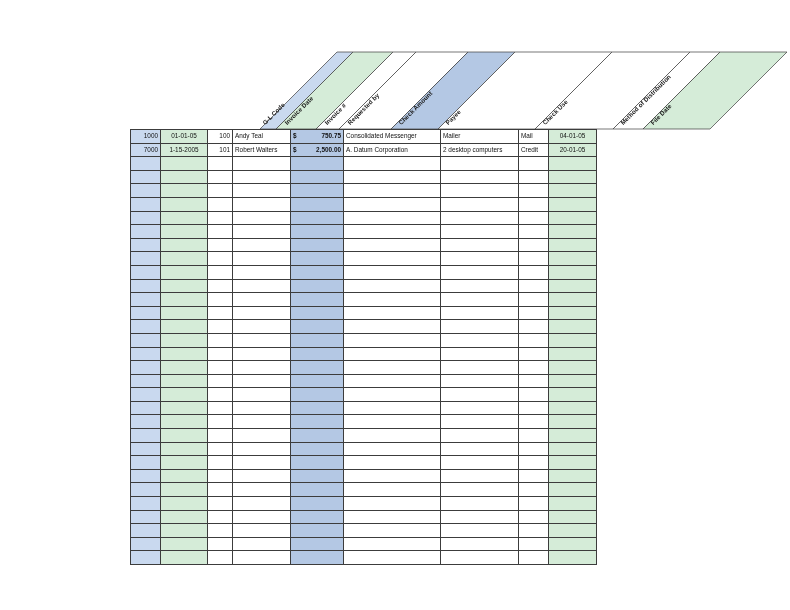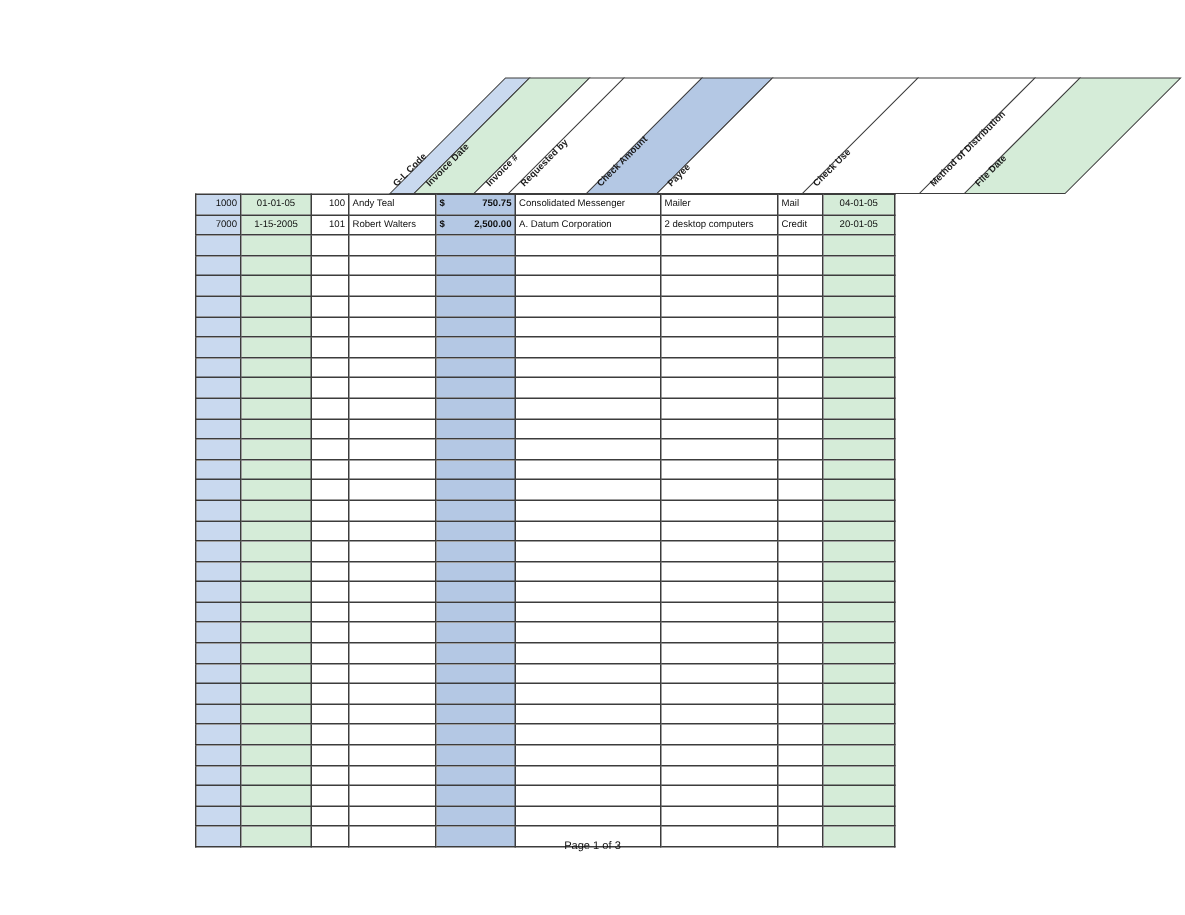--- a/index.html
+++ b/index.html
@@ -509,15 +509,14 @@
           <td class="c-req">&nbsp;</td>
           <td class="c-amt">&nbsp;</td>
           <td class="c-payee">&nbsp;</td>
           <td class="c-use">&nbsp;</td>
           <td class="c-meth">&nbsp;</td>
           <td class="c-file">&nbsp;</td>
         </tr>
       </tbody>
   </table>
 
-  <div id="footer">Page 1 of 3</div>
 
 </div>
 
 </body></html>

